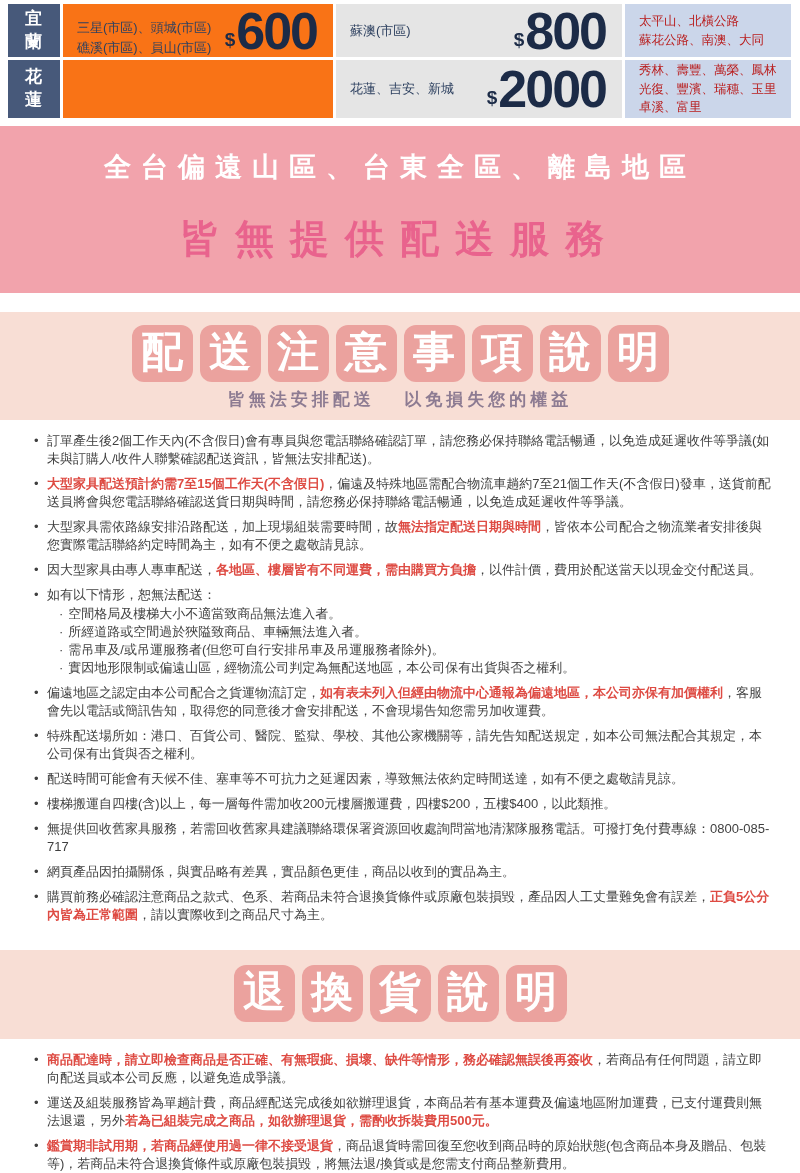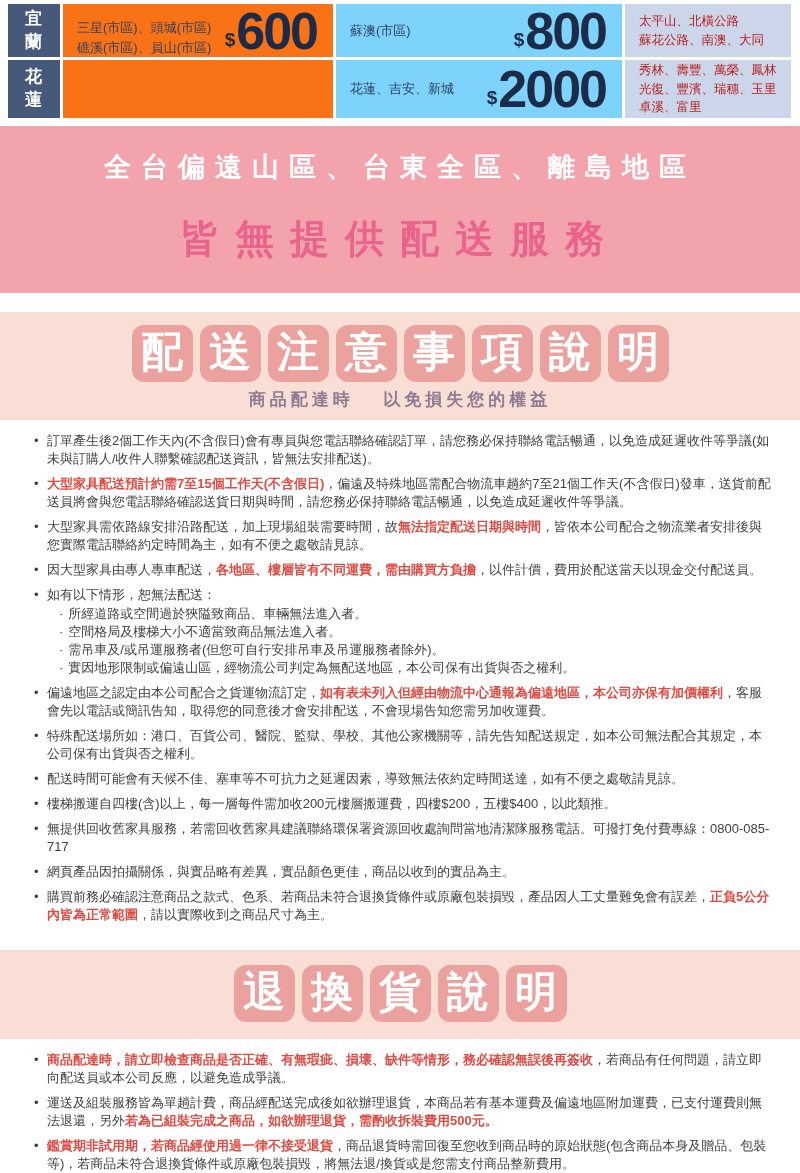--- a/index.html
+++ b/index.html
@@ -20,21 +20,21 @@
   .cell{display:flex;align-items:center;}
   .region-cell{
     background:#47597a;color:#ffffff;
     justify-content:center;text-align:center;
     font-size:17px;font-weight:600;line-height:1.35;
     white-space:pre-line;letter-spacing:1px;
   }
   .zone{padding:0 10px 0 14px;font-size:13px;color:#2e4160;}
   .zone .areas{white-space:pre-line;line-height:1.5;}
   .zone-a{background:#f97316;align-items:flex-end;}
-  .zone-b{background:#7dd3fc;}
+  .zone-b{background:#e5e5e5;}
   .zone-c{background:#cbd6ea;color:#b91c1c;font-size:12.5px;}
   .price{margin-left:auto;display:flex;align-items:flex-end;color:#1c2b47;padding-right:6px;}
   .price .cur{font-size:19px;font-weight:800;margin:0 1px 6px 0;}
   .price .amt{font-size:52px;font-weight:800;letter-spacing:-2px;line-height:1;}
   
   .no-delivery{
     margin-top:8px;background:#f2a3ac;text-align:center;
     padding:23px 0 27px 0;
   }
   .no-delivery .line1{color:#ffffff;font-size:27px;font-weight:700;letter-spacing:10px;}
@@ -121,32 +121,32 @@
   <div class="tiles">
       <div class="tile">配</div>
       <div class="tile">送</div>
       <div class="tile">注</div>
       <div class="tile">意</div>
       <div class="tile">事</div>
       <div class="tile">項</div>
       <div class="tile">說</div>
       <div class="tile">明</div>
     </div>
-  <div class="band-subtitle">商品配達時　 以免損失您的權益</div>
+  <div class="band-subtitle">皆無法安排配送　 以免損失您的權益</div>
 </div>
 
 <div class="notices">
   <ul>
       <li><span class="mk">•</span><span>訂單產生後2個工作天內(不含假日)會有專員與您電話聯絡確認訂單，請您務必保持聯絡電話暢通，以免造成延遲收件等爭議(如未與訂購人/收件人聯繫確認配送資訊，皆無法安排配送)。</span></li>
       <li><span class="mk">•</span><span class="em">大型家具配送預計約需7至15個工作天(不含假日)</span><span>，偏遠及特殊地區需配合物流車趟約7至21個工作天(不含假日)發車，送貨前配送員將會與您電話聯絡確認送貨日期與時間，請您務必保持聯絡電話暢通，以免造成延遲收件等爭議。</span></li>
       <li><span class="mk">•</span><span>大型家具需依路線安排沿路配送，加上現場組裝需要時間，故</span><span class="em">無法指定配送日期與時間</span><span>，皆依本公司配合之物流業者安排後與您實際電話聯絡約定時間為主，如有不便之處敬請見諒。</span></li>
       <li><span class="mk">•</span><span>因大型家具由專人專車配送，</span><span class="em">各地區、樓層皆有不同運費，需由購買方負擔</span><span>，以件計價，費用於配送當天以現金交付配送員。</span></li>
       <li><span class="mk">•</span><span>如有以下情形，恕無法配送：</span><div class="subs">
+          <div class="sub"><span class="smk">·</span>空間格局及樓梯大小不適當致商品無法進入者。</div>
           <div class="sub"><span class="smk">·</span>所經道路或空間過於狹隘致商品、車輛無法進入者。</div>
-          <div class="sub"><span class="smk">·</span>空間格局及樓梯大小不適當致商品無法進入者。</div>
           <div class="sub"><span class="smk">·</span>需吊車及/或吊運服務者(但您可自行安排吊車及吊運服務者除外)。</div>
           <div class="sub"><span class="smk">·</span>實因地形限制或偏遠山區，經物流公司判定為無配送地區，本公司保有出貨與否之權利。</div>
         </div></li>
       <li><span class="mk">•</span><span>偏遠地區之認定由本公司配合之貨運物流訂定，</span><span class="em">如有表未列入但經由物流中心通報為偏遠地區，本公司亦保有加價權利</span><span>，客服會先以電話或簡訊告知，取得您的同意後才會安排配送，不會現場告知您需另加收運費。</span></li>
       <li><span class="mk">•</span><span>特殊配送場所如：港口、百貨公司、醫院、監獄、學校、其他公家機關等，請先告知配送規定，如本公司無法配合其規定，本公司保有出貨與否之權利。</span></li>
       <li><span class="mk">•</span><span>配送時間可能會有天候不佳、塞車等不可抗力之延遲因素，導致無法依約定時間送達，如有不便之處敬請見諒。</span></li>
       <li><span class="mk">•</span><span>樓梯搬運自四樓(含)以上，每一層每件需加收200元樓層搬運費，四樓$200，五樓$400，以此類推。</span></li>
       <li><span class="mk">•</span><span>無提供回收舊家具服務，若需回收舊家具建議聯絡環保署資源回收處詢問當地清潔隊服務電話。可撥打免付費專線：0800-085-717</span></li>
       <li><span class="mk">•</span><span>網頁產品因拍攝關係，與實品略有差異，實品顏色更佳，商品以收到的實品為主。</span></li>
       <li><span class="mk">•</span><span>購買前務必確認注意商品之款式、色系、若商品未符合退換貨條件或原廠包裝損毀，產品因人工丈量難免會有誤差，</span><span class="em">正負5公分內皆為正常範圍</span><span>，請以實際收到之商品尺寸為主。</span></li>

